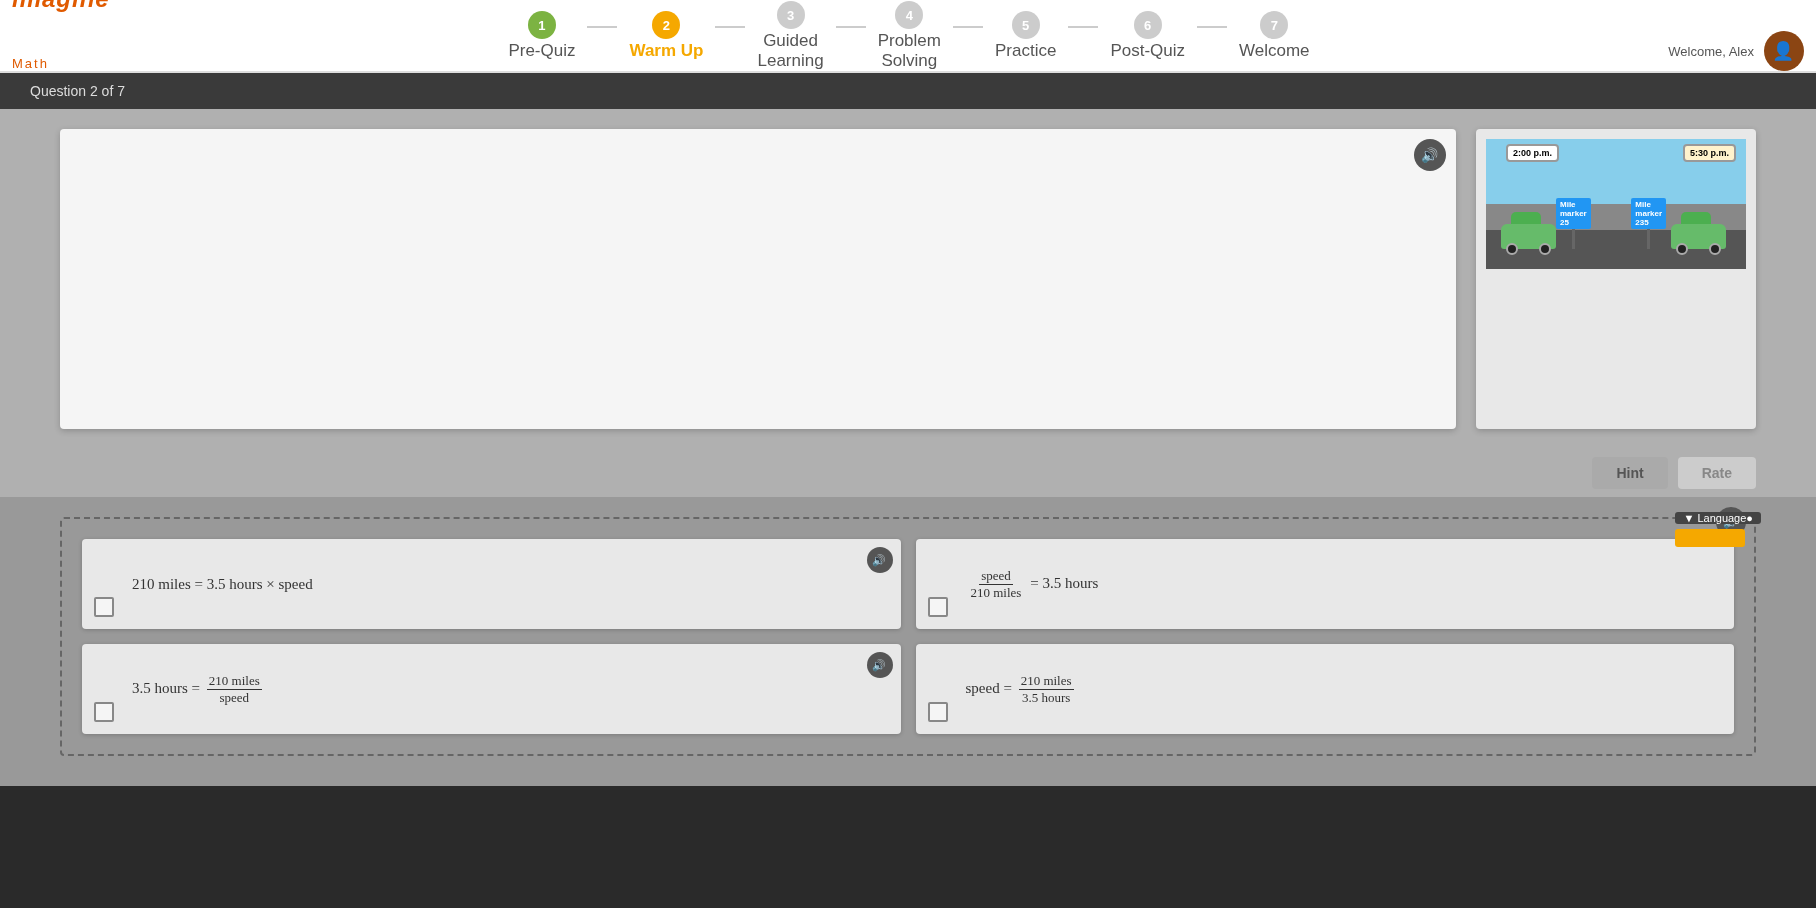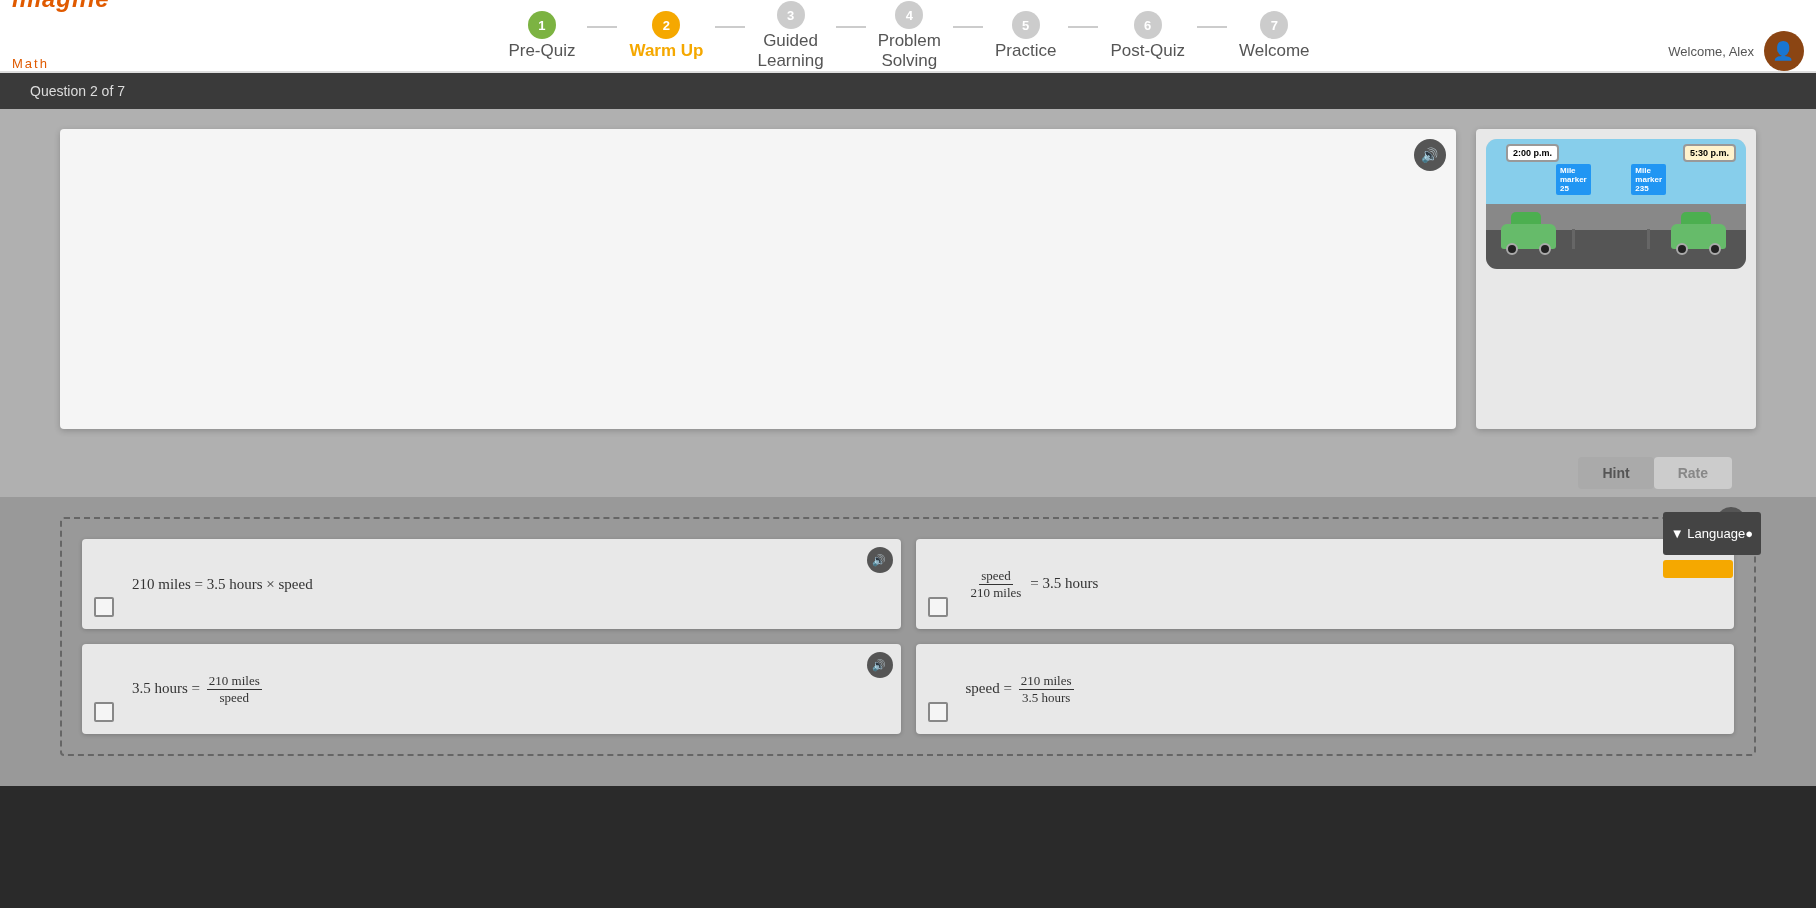--- a/index.html
+++ b/index.html
@@ -167,21 +167,21 @@
       padding: 10px;
       box-shadow: 0 2px 6px rgba(0,0,0,0.2);
       display: flex;
       flex-direction: column;
       align-items: center;
     }
     .car-image-area {
       width: 100%;
       height: 130px;
       background: #d0d0d0;
-      border-radius: 11px;
+      border-radius: 0;
       display: flex;
       align-items: center;
       justify-content: center;
       position: relative;
       overflow: hidden;
     }
 
     
     .road-scene {
       width: 100%;
@@ -227,42 +227,42 @@
       border: 2px solid #aaa;
       position: absolute;
       bottom: -6px;
     }
     .sign {
       position: absolute;
       bottom: 20px;
       display: flex;
       flex-direction: column;
       align-items: center;
-      gap: 34px;
     }
     .sign-post {
       width: 3px;
       height: 20px;
       background: #666;
     }
     .sign-board {
       background: #2196F3;
       color: white;
       font-size: 8px;
       font-weight: bold;
       padding: 2px 4px;
       border-radius: 2px;
       white-space: nowrap;
     }
 
     
     .action-buttons {
       display: flex;
       justify-content: flex-end;
-      padding: 8px 84px;
+      gap: 10px;
+      padding: 8px 60px;
       background: #b0b0b0;
     }
     .btn {
       padding: 8px 24px;
       border: none;
       border-radius: 4px;
       font-size: 14px;
       cursor: pointer;
       font-weight: bold;
     }
@@ -522,17 +522,17 @@
             <span class="fraction-den">3.5 hours</span>
           </span>
         </div>
         <div class="answer-checkbox"></div>
       </div>
 
     </div>
   </div>
 
   <div style="position:absolute;right:55px;top:15px;">
-    <div style="background:#444;color:#fff;font-size:13px;padding:14px 8px;border-radius:3px;cursor:pointer;margin-bottom:5px;">▼ Language●</div>
+    <div style="background:#444;color:#fff;font-size:11px;padding:0 8px;border-radius:3px;cursor:pointer;margin-bottom:5px;">▼ Language●</div>
     <div style="background:#f5a800;height:18px;width:70px;border-radius:3px;"></div>
   </div>
 
 </div>
 
 </body></html>

